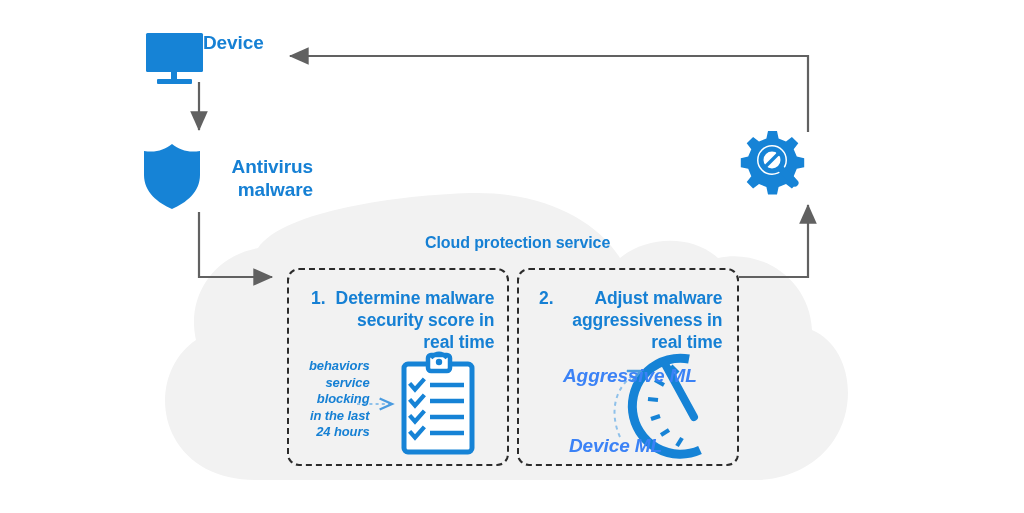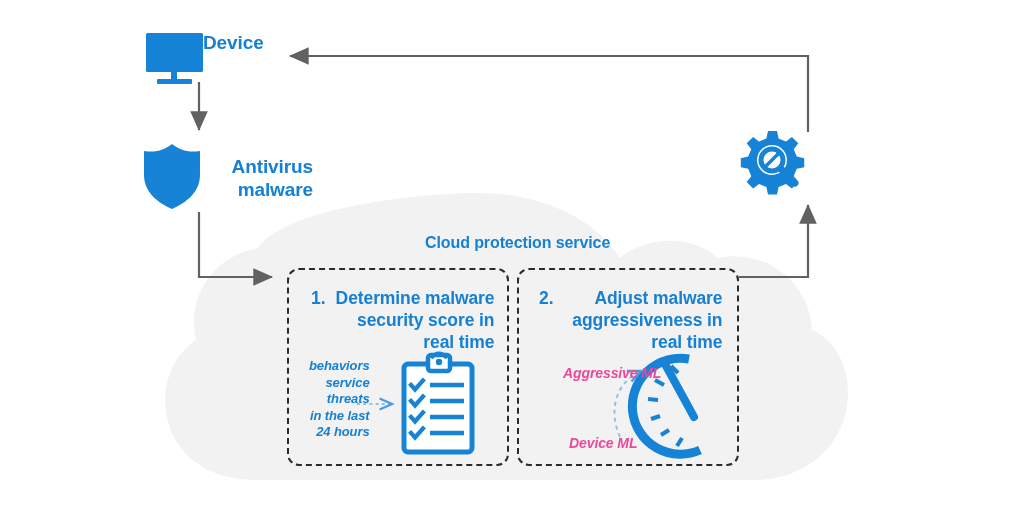--- a/index.html
+++ b/index.html
@@ -81,24 +81,24 @@
     color: #1680D4;
     font-weight: bold;
     font-style: italic;
     font-size: 13px;
     line-height: 16.5px;
     letter-spacing: -0.1px;
   }
 
   .gauge-label {
     position: absolute;
-    color: #ec4899;
+    color: #3b82f6;
     font-weight: bold;
     font-style: italic;
-    font-size: 14px;
+    font-size: 19px;
     letter-spacing: -0.1px;
     white-space: nowrap;
   }
   #aggressive-label { left: 44px; top: 95px; }
   #general-label { left: 50px; top: 165px; }
 </style>
 </head>
 <body>
 
 <div id="stage">
@@ -235,21 +235,21 @@
   <div id="cloud-title">Cloud protection service</div>
 
   <div class="step-box" id="box-1">
     <div class="step-head">
       <span class="step-num">1.</span>
       <span class="step-text">Determine malware security score in real time</span>
     </div>
     <div class="mini-list">
       <div>behaviors</div>
       <div>service</div>
-      <div>threats</div>
+      <div>blocking</div>
       <div>in the last</div>
       <div>24 hours</div>
     </div>
   </div>
 
   <div class="step-box" id="box-2">
     <div class="step-head">
       <span class="step-num">2.</span>
       <span class="step-text">Adjust malware aggressiveness in real time</span>
     </div>

